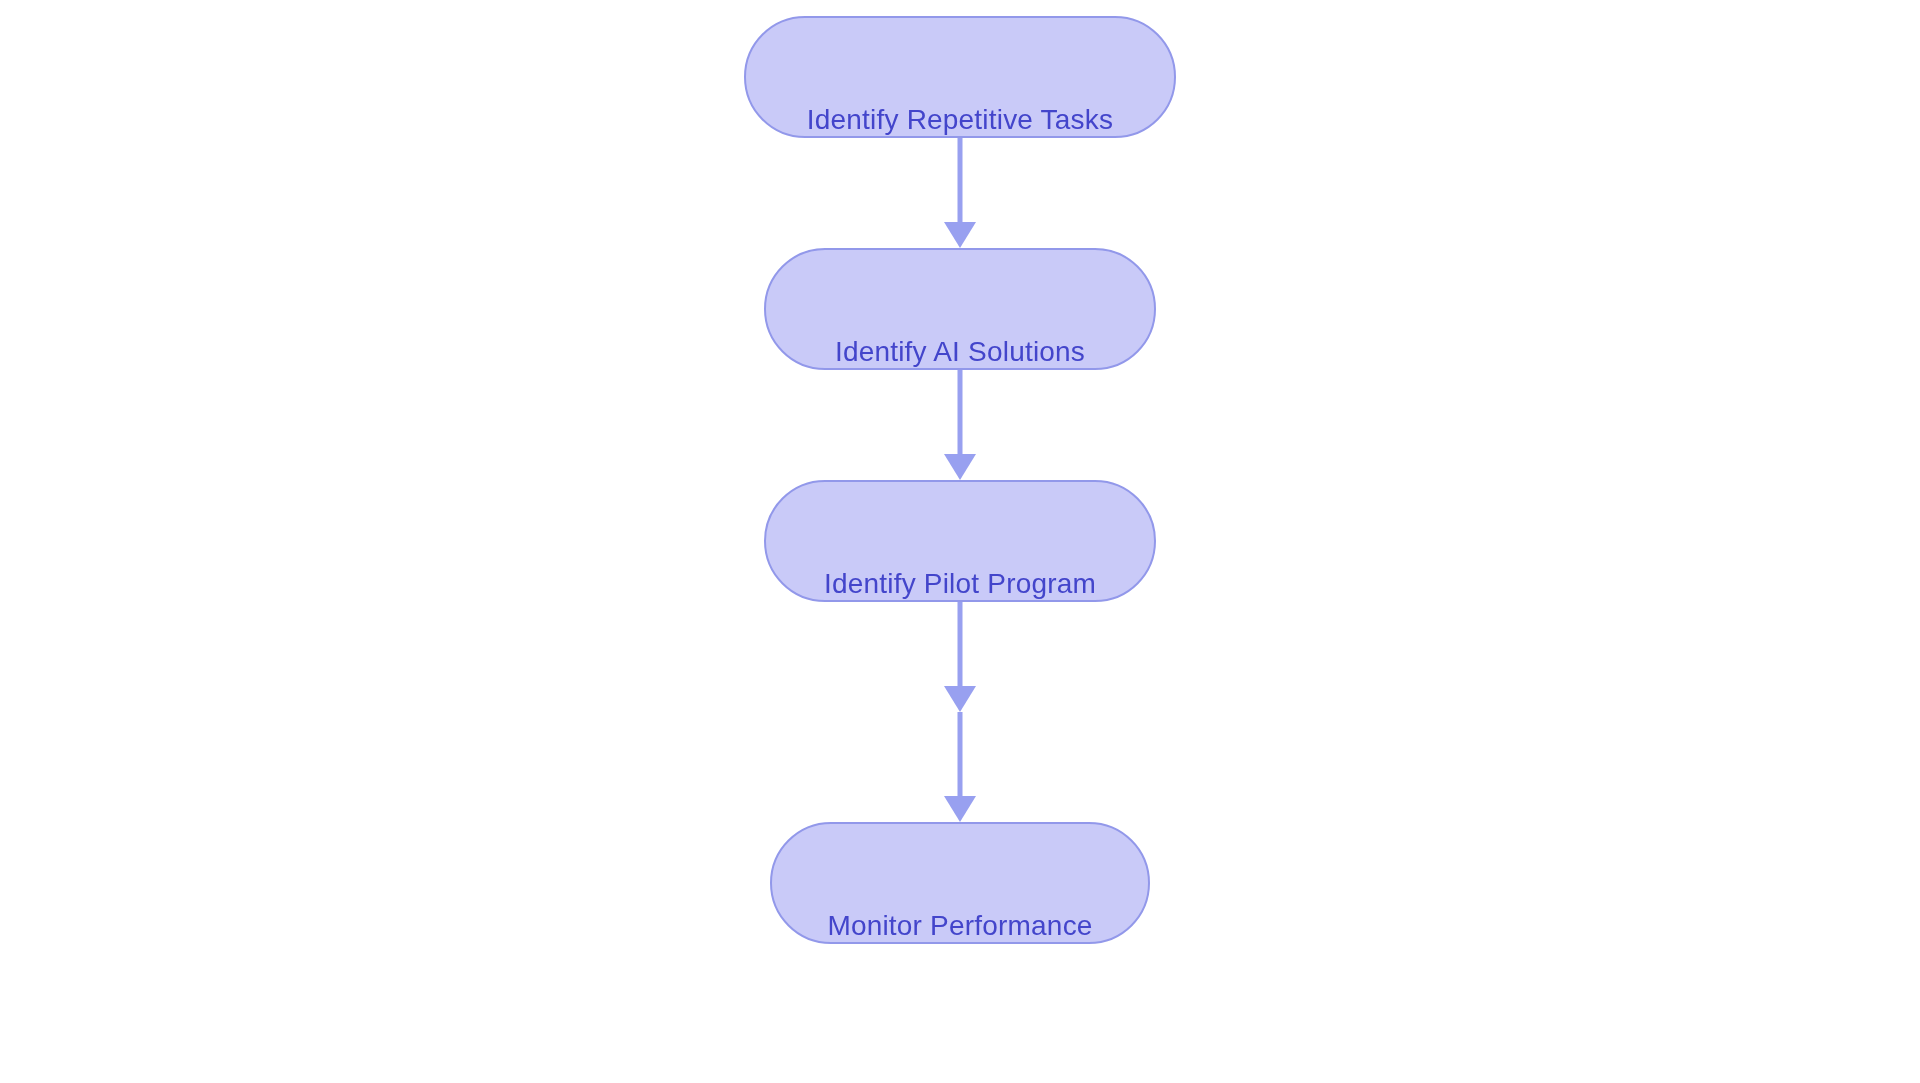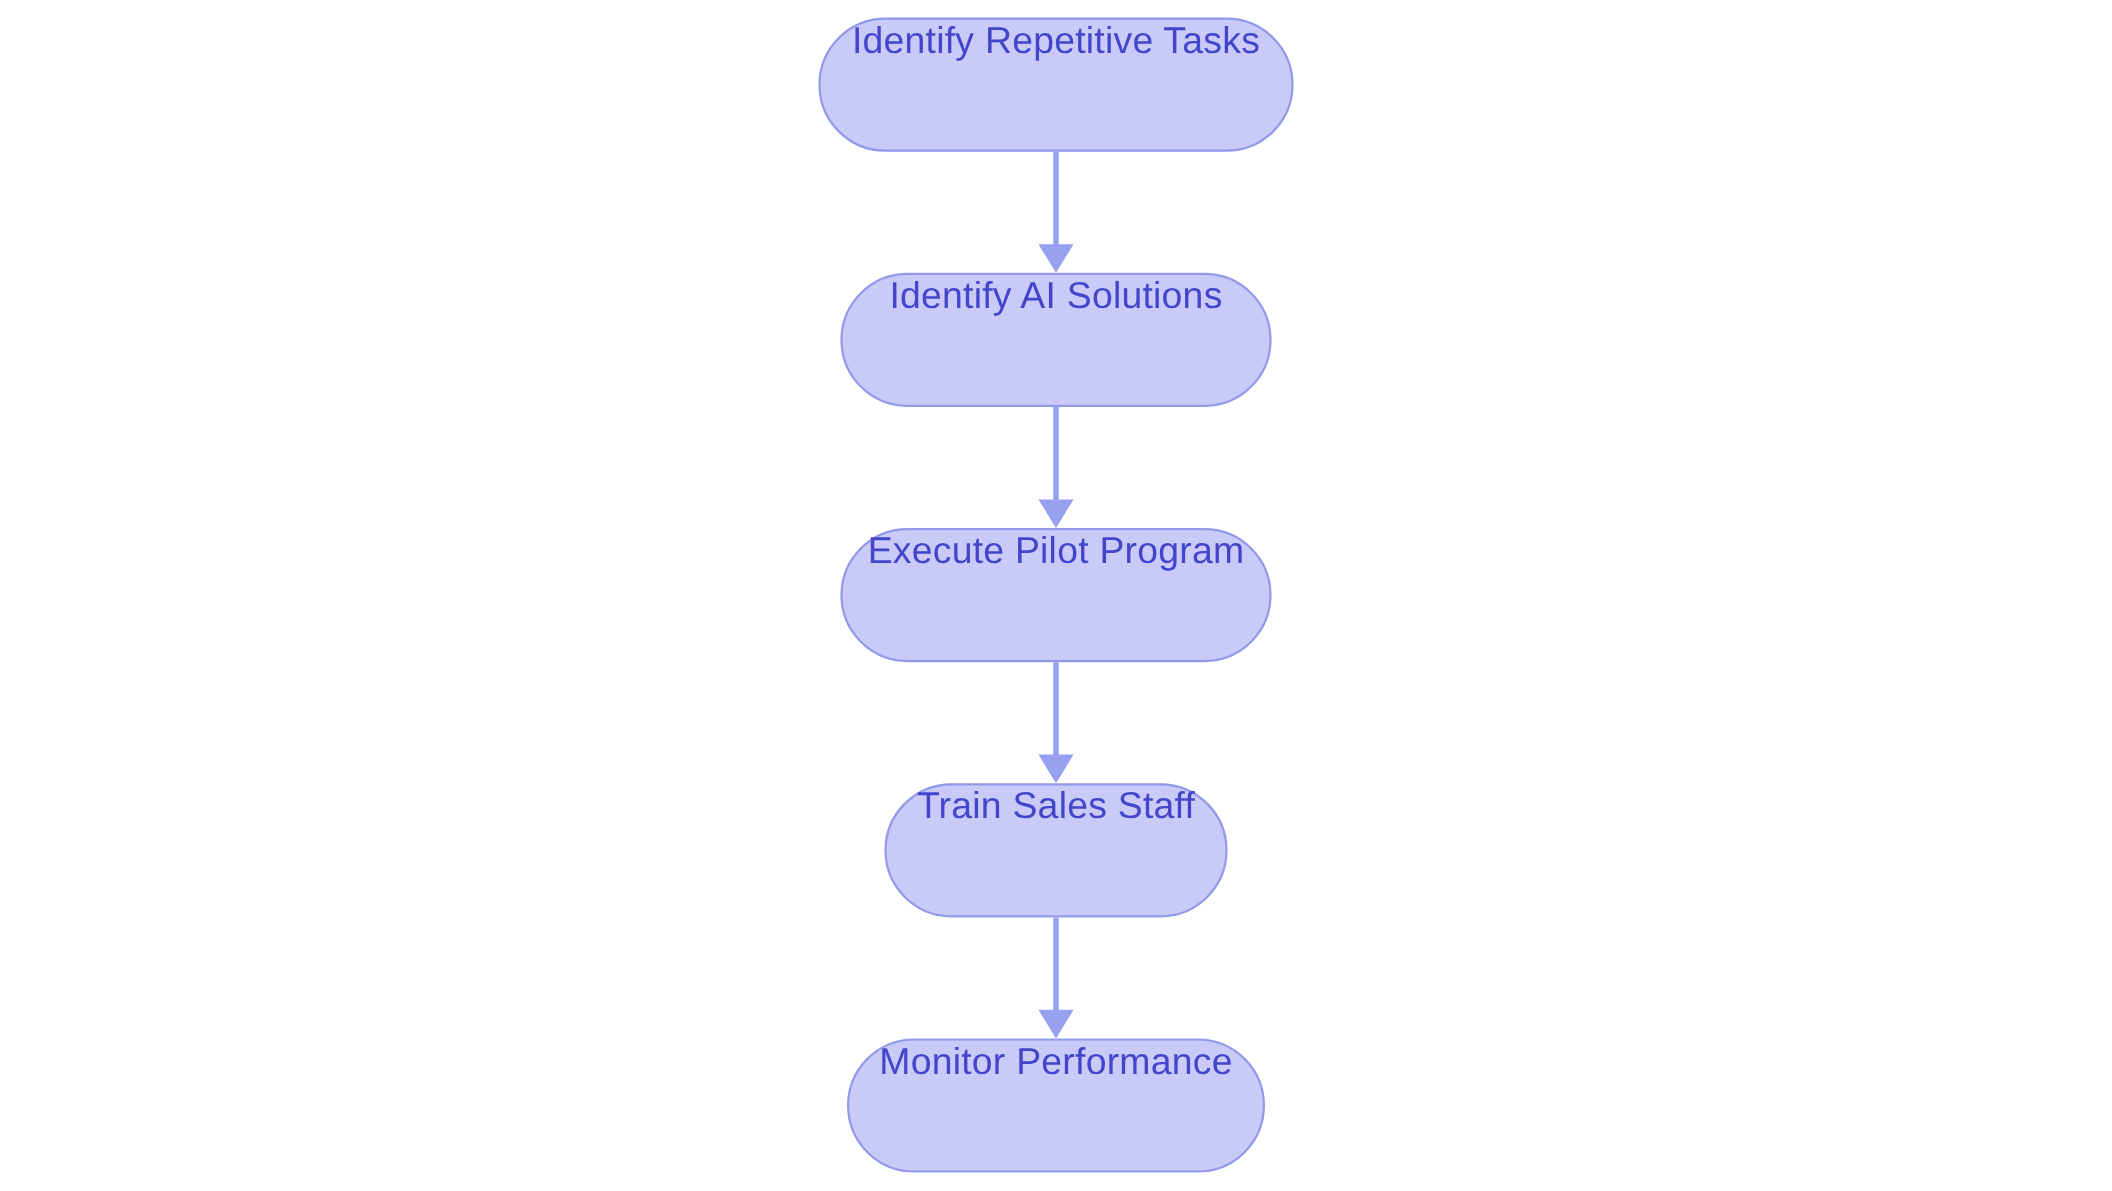--- a/index.html
+++ b/index.html
@@ -22,24 +22,24 @@
     padding-top: 16px;
     box-sizing: border-box;
   }
   .flow-node {
     height: 122px;
     border-radius: 61px;
     background: #c9caf8;
     border: 2px solid #9298ea;
     box-sizing: border-box;
     display: flex;
-    align-items: flex-start;
+    align-items: flex-end;
     justify-content: center;
     color: #4345cb;
-    font-size: 34px;
+    font-size: 28px;
     font-weight: 500;
     letter-spacing: 0.2px;
     white-space: nowrap;
     flex: 0 0 auto;
   }
   .node-1 { width: 432px; }
   .node-2 { width: 392px; }
   .node-3 { width: 392px; }
   .node-4 { width: 312px; }
   .node-5 { width: 380px; }
@@ -67,31 +67,28 @@
   <div class="flow-node node-2">
     <span>Identify AI Solutions</span>
   </div>
 
   <svg class="connector" viewBox="0 0 40 110" xmlns="http://www.w3.org/2000/svg">
     <rect x="17.5" y="0" width="5" height="88" fill="#98a0f0"></rect>
     <polygon points="4,84 36,84 20,110" fill="#98a0f0"></polygon>
   </svg>
 
   <div class="flow-node node-3">
-    <span>Execute Pilot Program</span>
+    <span>Identify Pilot Program</span>
   </div>
 
   <svg class="connector" viewBox="0 0 40 110" xmlns="http://www.w3.org/2000/svg">
     <rect x="17.5" y="0" width="5" height="88" fill="#98a0f0"></rect>
     <polygon points="4,84 36,84 20,110" fill="#98a0f0"></polygon>
   </svg>
 
-  <div class="flow-node node-4">
-    <span>Train Sales Staff</span>
-  </div>
 
   <svg class="connector" viewBox="0 0 40 110" xmlns="http://www.w3.org/2000/svg">
     <rect x="17.5" y="0" width="5" height="88" fill="#98a0f0"></rect>
     <polygon points="4,84 36,84 20,110" fill="#98a0f0"></polygon>
   </svg>
 
   <div class="flow-node node-5">
     <span>Monitor Performance</span>
   </div>
 

